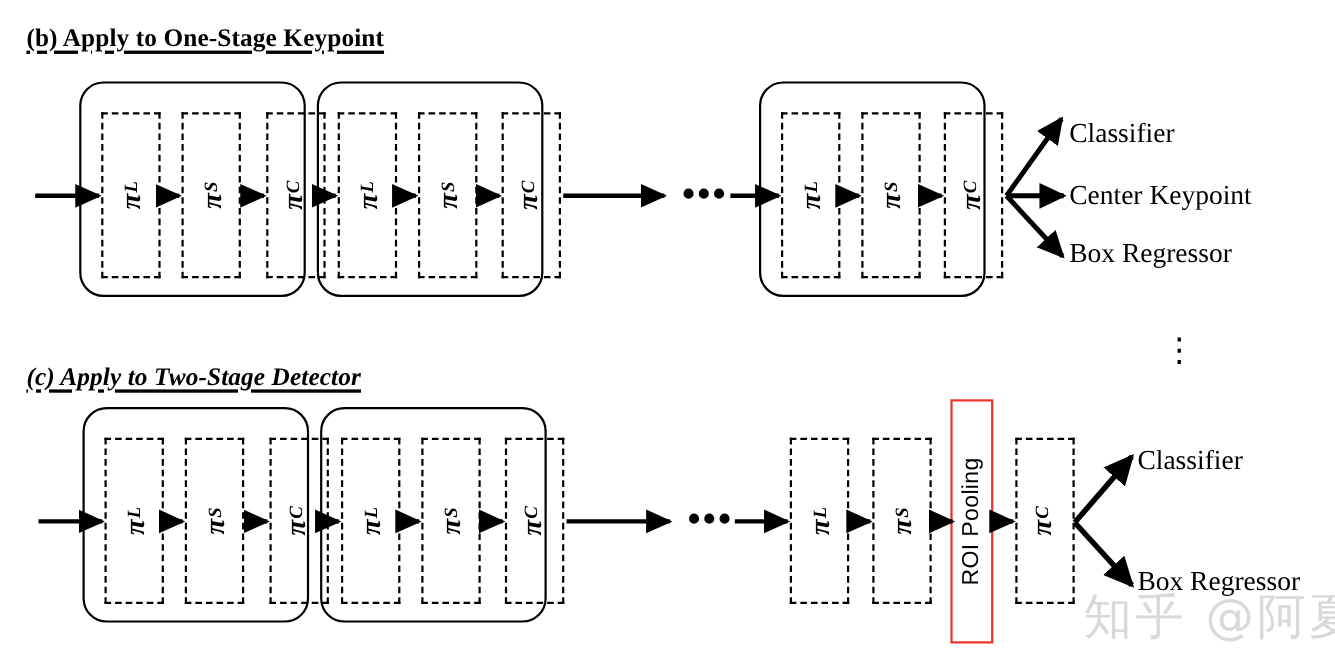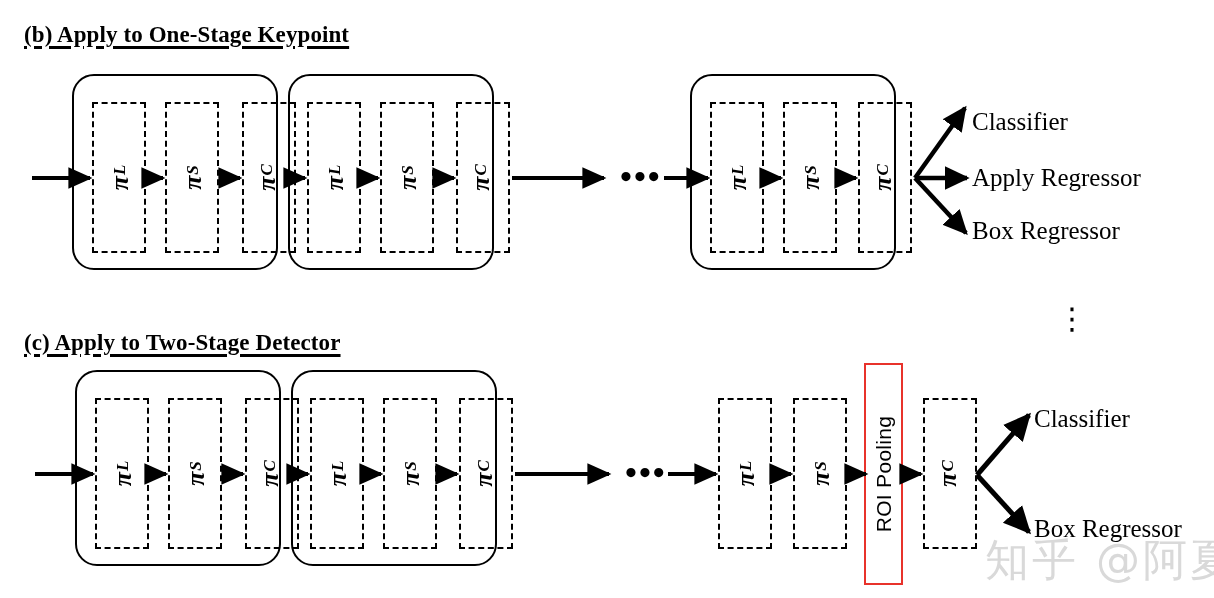--- a/index.html
+++ b/index.html
@@ -65,25 +65,25 @@
 
   <div class="round-block" style="left:690px;top:74px;width:206px;height:196px;"></div>
   <div class="dash-box" style="left:710px;top:102px;width:54px;height:151px;"></div>
   <div class="pi-lab" style="left:710px;top:102px;width:54px;height:151px;">π<span class="sub">L</span></div>
   <div class="dash-box" style="left:783px;top:102px;width:54px;height:151px;"></div>
   <div class="pi-lab" style="left:783px;top:102px;width:54px;height:151px;">π<span class="sub">S</span></div>
   <div class="dash-box" style="left:858px;top:102px;width:54px;height:151px;"></div>
   <div class="pi-lab" style="left:855px;top:102px;width:54px;height:151px;">π<span class="sub">C</span></div>
 
   <div class="out-lab" style="left:972px;top:109px;">Classifier</div>
-  <div class="out-lab" style="left:972px;top:165px;">Apply Regressor</div>
+  <div class="out-lab" style="left:972px;top:165px;">Center Keypoint</div>
   <div class="out-lab" style="left:972px;top:218px;">Box Regressor</div>
   <div class="vdots" style="left:1057px;top:304px;">⋮</div>
 
-  <div class="sec-title" style="left:24px;top:330px;">(c) Apply to Two-Stage Detector</div>
+  <div class="sec-title" style="left:24px;top:330px;font-style:italic;">(c) Apply to Two-Stage Detector</div>
 
   <div class="round-block" style="left:75px;top:370px;width:206px;height:196px;"></div>
   <div class="dash-box" style="left:95px;top:398px;width:54px;height:151px;"></div>
   <div class="pi-lab" style="left:95px;top:398px;width:54px;height:151px;">π<span class="sub">L</span></div>
   <div class="dash-box" style="left:168px;top:398px;width:54px;height:151px;"></div>
   <div class="pi-lab" style="left:168px;top:398px;width:54px;height:151px;">π<span class="sub">S</span></div>
   <div class="dash-box" style="left:245px;top:398px;width:54px;height:151px;"></div>
   <div class="pi-lab" style="left:242px;top:398px;width:54px;height:151px;">π<span class="sub">C</span></div>
 
   <div class="round-block" style="left:291px;top:370px;width:206px;height:196px;"></div>

